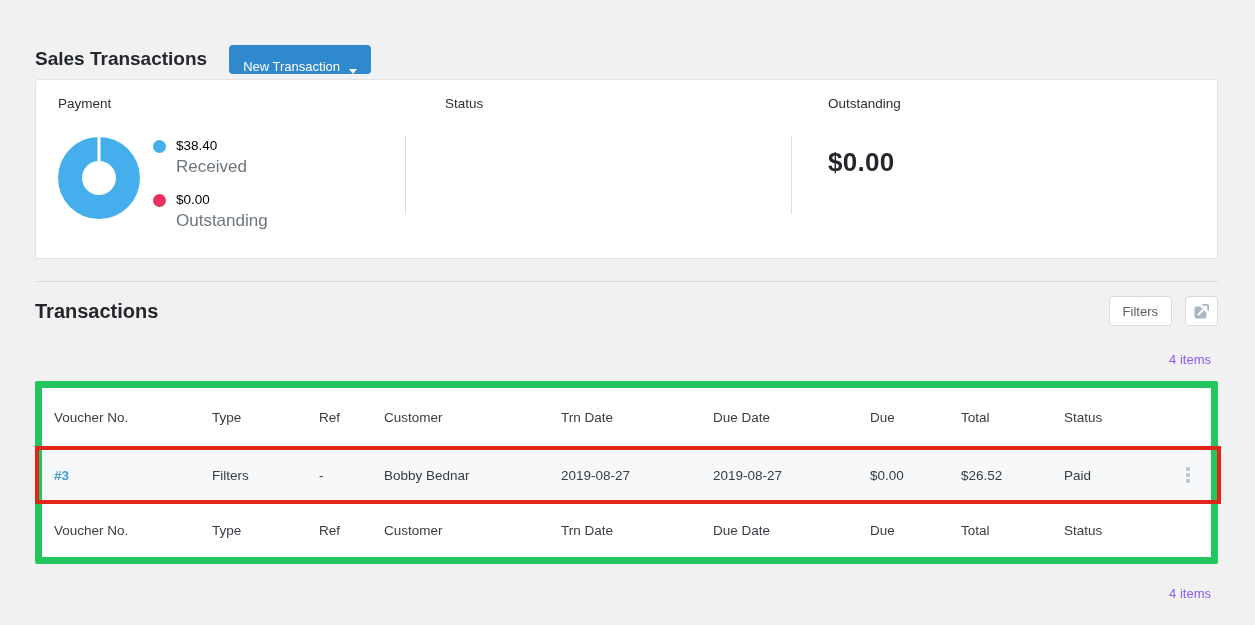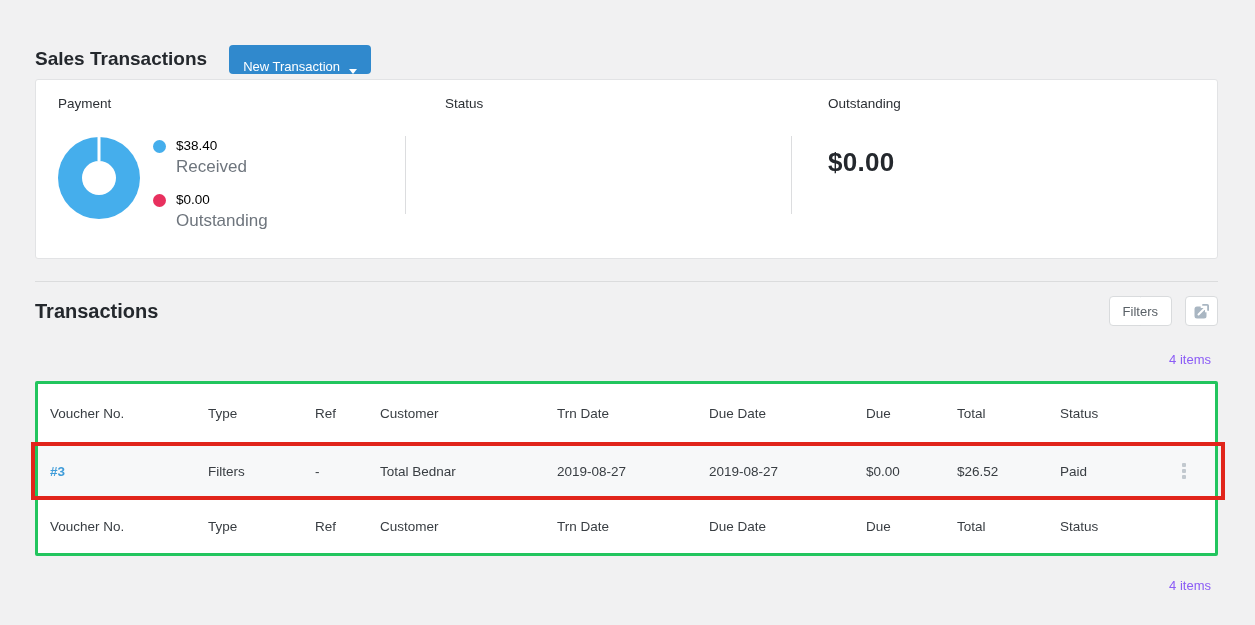--- a/index.html
+++ b/index.html
@@ -73,21 +73,21 @@
   }
   .icon-btn {
     width: 33px; height: 30px; display: flex; align-items: center; justify-content: center;
     background: #fff; border: 1px solid #d9dbdd; border-radius: 4px; cursor: pointer;
   }
   .items-count { text-align: right; font-size: 13px; color: #8b5cf6; padding-right: 7px; }
   .items-count.top { margin-top: 26px; }
   .items-count.bottom { margin-top: 22px; }
 
   
-  .table-card { position: relative; margin-top: 14px; background: #fff; border: 3px solid #22c55e; border-radius: 2px; }
+  .table-card { position: relative; margin-top: 14px; background: #fff; border: 7px solid #22c55e; border-radius: 2px; }
   .t-row {
     display: grid;
     grid-template-columns: 158px 107px 65px 177px 152px 157px 91px 103px 118px 1fr;
     align-items: center; padding: 0 12px;
   }
   .t-head { height: 59px; }
   .t-data { height: 56px; background: #f7f8f9; cursor: pointer; }
   .t-foot { height: 54px; border-top: 1px solid #eceded; }
   .t-cell { font-size: 13.5px; color: #383d42; }
   .link { color: #3f9cd9; font-weight: 600; cursor: pointer; }
@@ -184,21 +184,21 @@
       <div class="t-cell">Due</div>
       <div class="t-cell">Total</div>
       <div class="t-cell">Status</div>
       <div class="t-cell"></div>
     </div>
 
     <div class="t-row t-data">
       <div class="t-cell"><span class="link">#3</span></div>
       <div class="t-cell">Filters</div>
       <div class="t-cell">-</div>
-      <div class="t-cell">Total Bednar</div>
+      <div class="t-cell">Bobby Bednar</div>
       <div class="t-cell">2019-08-27</div>
       <div class="t-cell">2019-08-27</div>
       <div class="t-cell">$0.00</div>
       <div class="t-cell">$26.52</div>
       <div class="t-cell">Paid</div>
       <div class="t-cell cell-actions">
         <span class="dots">
             <i></i>
             <i></i>
             <i></i>

